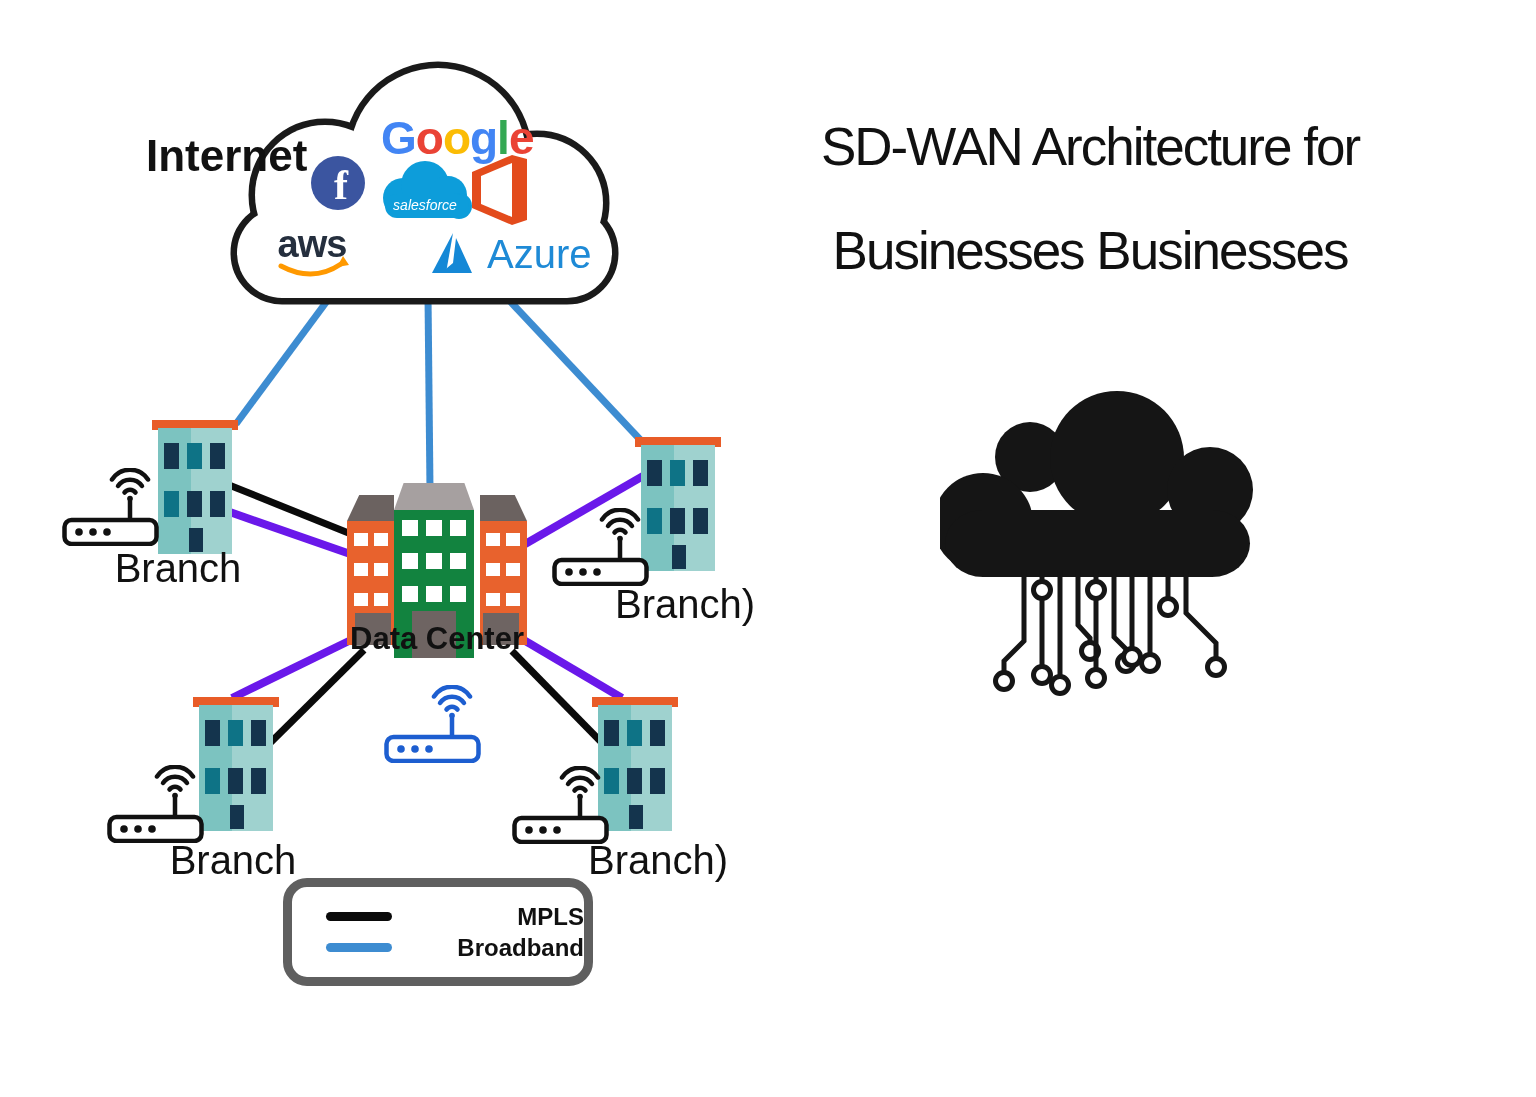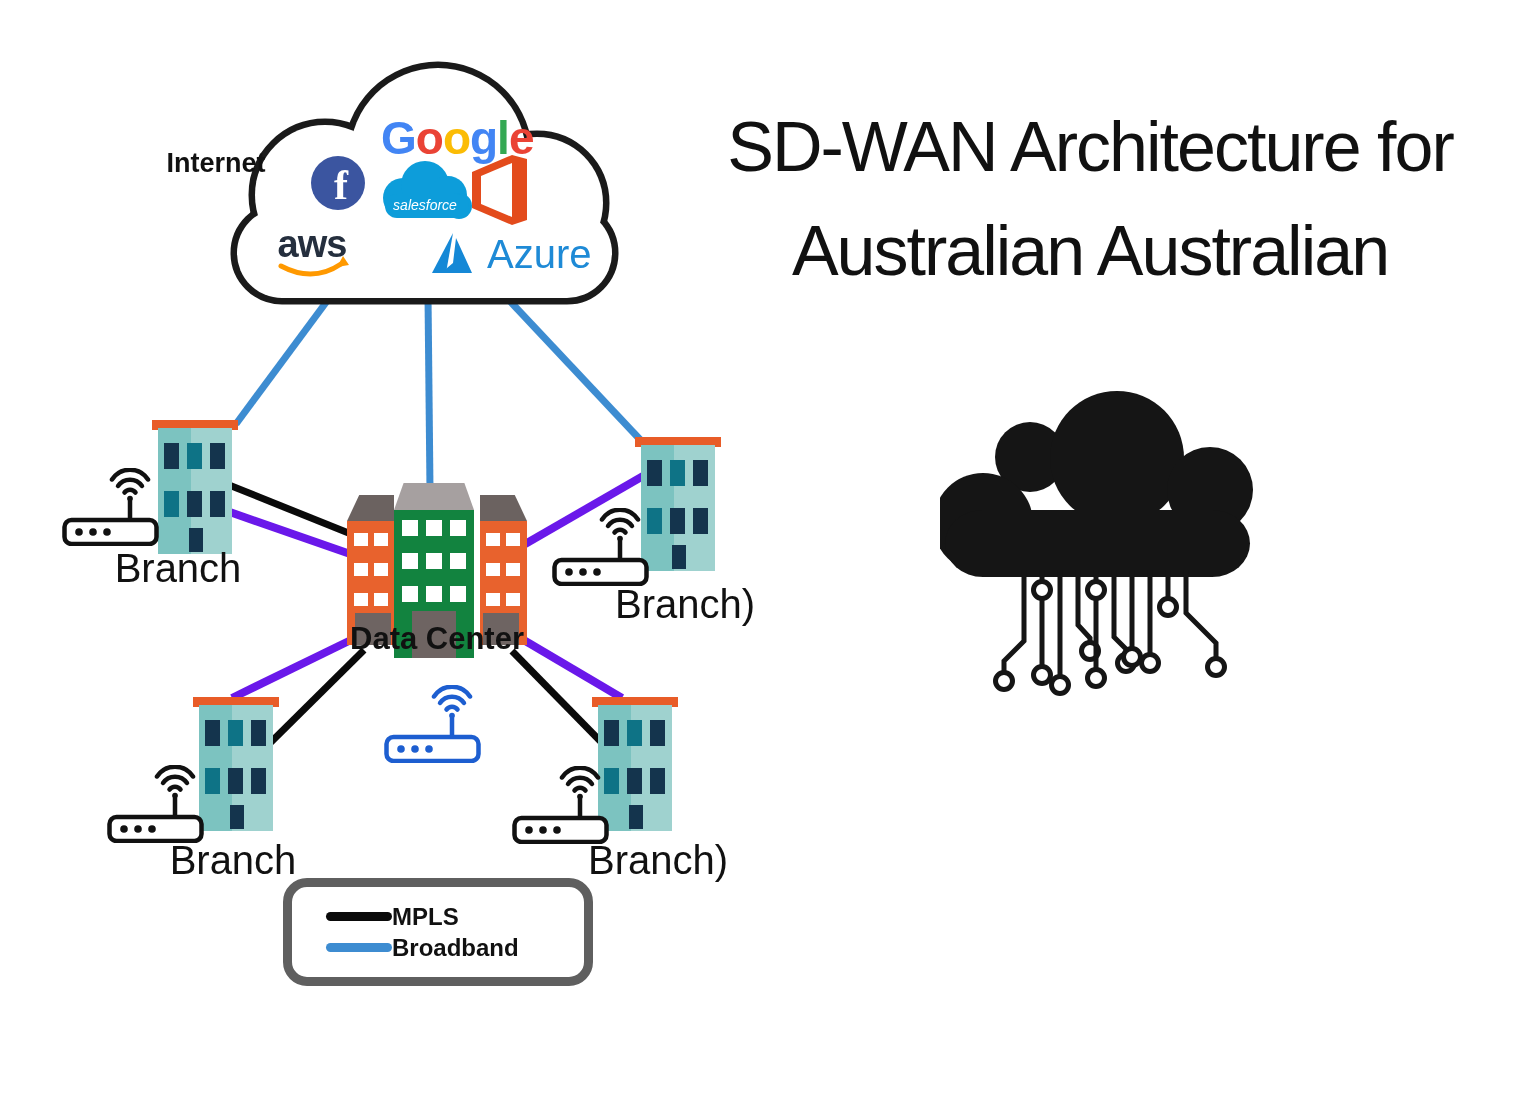--- a/index.html
+++ b/index.html
@@ -3,25 +3,25 @@
 <meta charset="utf-8">
 <style>
   html,body{margin:0;padding:0;background:#fff;}
   .canvas{position:relative;width:1536px;height:1097px;background:#fff;overflow:hidden;
           font-family:"Liberation Sans",sans-serif;}
   .abs{position:absolute;}
   svg{display:block;}
 
   
   .title{left:650px;top:95px;width:880px;text-align:center;color:#111;
-         font-size:70px;line-height:104px;letter-spacing:-2px;white-space:nowrap;}
+         font-size:53px;line-height:104px;letter-spacing:-2px;white-space:nowrap;}
 
   
   .internet-label{left:146px;top:131px;width:140px;text-align:center;
-                  font-weight:bold;font-size:27px;color:#111;margin-top:17px;}
+                  font-weight:bold;font-size:44px;color:#111;}
 
   
   .node-label{font-size:40px;color:#111;text-align:center;}
   .dc-label{font-weight:bold;}
 
   
   .branch-building{width:74px;height:134px;}
   .b-roof{position:absolute;left:-6px;right:-6px;top:0;height:10px;background:#e85c28;}
   .b-body{position:absolute;left:0;right:0;top:8px;bottom:0;
           background:linear-gradient(90deg,#7cc3c0 45%,#9fd2cf 45%);}
@@ -44,21 +44,21 @@
   .dc-tower{position:absolute;left:47px;top:27px;width:80px;height:148px;background:#12833f;}
   .dcw{position:absolute;background:#fff;}
   .dc-door{position:absolute;background:#6e6462;}
 
   
   .legend{left:283px;top:878px;width:310px;height:108px;background:#fff;
           border:9px solid #5f5f5f;border-radius:24px;box-sizing:border-box;
           display:flex;flex-direction:column;justify-content:center;gap:3px;}
   .legend-row{display:flex;align-items:center;height:28px;}
   .legend-line{margin-left:34px;width:66px;height:9px;border-radius:5px;flex:none;}
-  .legend-label{flex:1;text-align:left;font-weight:bold;font-size:24px;color:#111;}
+  .legend-label{flex:1;text-align:right;font-weight:bold;font-size:24px;color:#111;}
 
   .router{position:absolute;width:100px;height:78px;}
 </style>
 </head>
 <body>
 
 <div class="canvas">
 
   <svg width="0" height="0" style="position:absolute">
     <defs>
@@ -149,21 +149,21 @@
         </g>
         <text x="262" y="208" font-size="40" font-family="Liberation Sans, sans-serif" fill="#1e8ad6">Azure</text>
       </g>
     </svg>
   </div>
 
   <div class="abs internet-label">Internet</div>
 
   <div class="abs title">
     <div>SD-WAN Architecture for</div>
-    <div>Australian Australian</div>
+    <div>Businesses Businesses</div>
   </div>
 
   <svg class="abs" style="left:940px;top:385px" width="320" height="330" viewBox="0 0 320 330">
     <g fill="#151515">
       <circle cx="90" cy="72" r="35"></circle>
       <circle cx="177" cy="73" r="67"></circle>
       <circle cx="270" cy="105" r="43"></circle>
       <circle cx="43" cy="138" r="50"></circle>
       <rect x="5" y="125" width="305" height="67" rx="38"></rect>
     </g>

